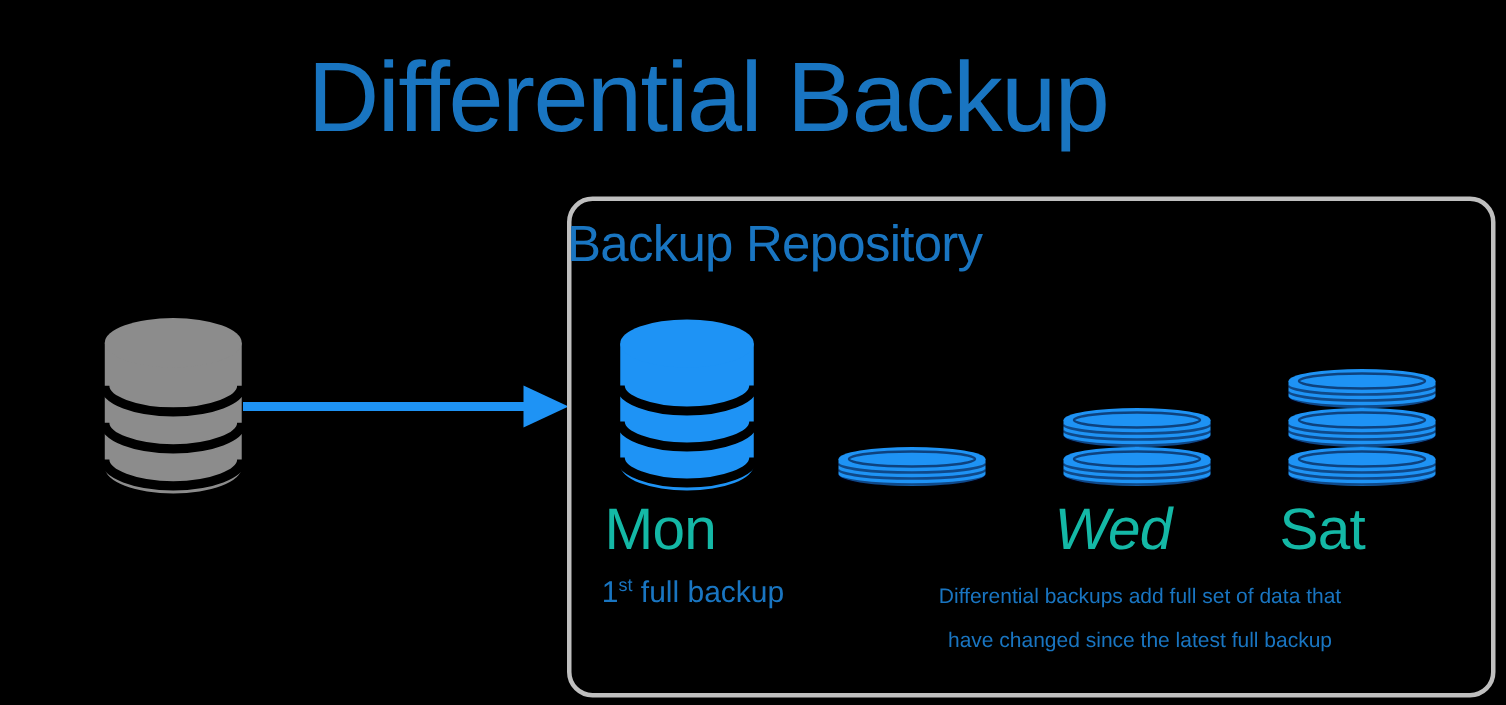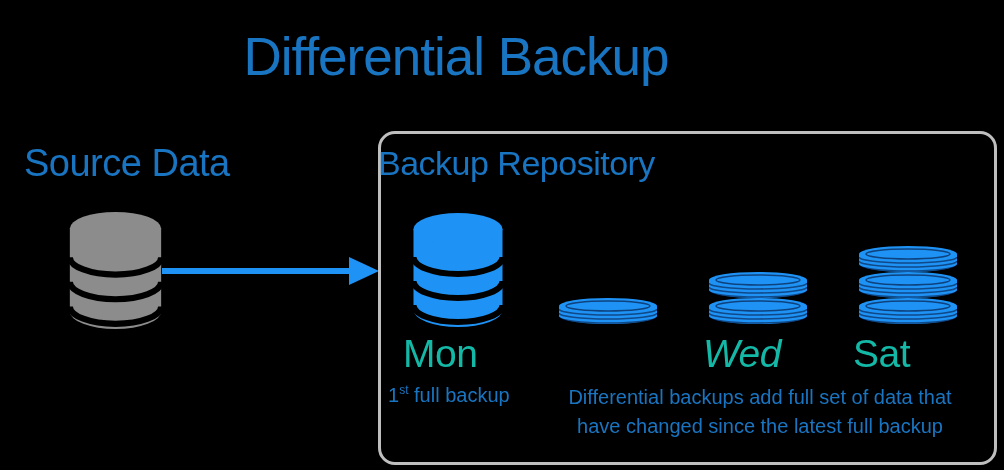--- a/index.html
+++ b/index.html
@@ -12,23 +12,23 @@
   *{margin:0;padding:0;box-sizing:border-box;}
   html,body{background:#000;}
   body{font-family:"Liberation Sans", sans-serif;}
   .canvas{
     position:relative;
     width:1004px;height:470px;
     background:var(--bg);
     overflow:hidden;
   }
   .title{
-    position:absolute;left:0;top:26px;width:912px;
+    position:absolute;left:16px;top:26px;width:912px;
     text-align:center;
-    font-size:53px;font-weight:400;letter-spacing:-1px;
+    font-size:66px;font-weight:400;letter-spacing:-1px;
     color:var(--text-blue);
   }
   .source-label{
     position:absolute;left:24px;top:142px;width:210px;
     font-size:38px;letter-spacing:-0.5px;
     color:var(--text-blue);
   }
   .source-db{position:absolute;left:67px;top:211px;}
   .arrow{position:absolute;left:162px;top:251px;}
   .repo-box{
@@ -53,39 +53,39 @@
     position:absolute;top:332px;width:110px;height:44px;
     font-size:39px;letter-spacing:-0.5px;
     color:#14b8a6;
   }
   .label-mon{left:403px;}
   .label-tue{left:553px;}
   .label-wed{left:703px;font-style:italic;}
   .label-thu{left:853px;}
   .note-full{
     position:absolute;left:388px;top:383px;width:148px;
+    text-align:center;
     font-size:20px;
     color:var(--text-blue);
   }
   .note-full sup{font-size:12px;}
   .note-diff{
     position:absolute;left:538px;top:383px;width:444px;
     text-align:center;
-    font-size:20px;line-height:29px;
+    font-size:14px;line-height:29px;
     color:var(--text-blue);
   }
 </style>
 </head>
 <body>
 
 <div class="canvas">
 
   <div class="title">Differential Backup</div>
 
-  <div class="source-label">Source Data</div>
 
   <div class="source-db">
     <svg width="97" height="119" viewBox="0 0 90 116">
       <path d="M0.5,17 L0.5,98 A44.5,17 0 0 0 89.5,98 L89.5,17 Z" fill="#8C8C8C"></path>
       <ellipse cx="45" cy="17" rx="44.5" ry="16" fill="#8C8C8C"></ellipse>
       <path d="M0.5,45 A44.5,17 0 0 0 89.5,45" stroke="#000000" stroke-width="6" fill="none"></path>
       <path d="M0.5,69 A44.5,17 0 0 0 89.5,69" stroke="#000000" stroke-width="6" fill="none"></path>
       <path d="M0.5,93 A44.5,17 0 0 0 89.5,93" stroke="#000000" stroke-width="6" fill="none"></path>
     </svg>
   </div>

